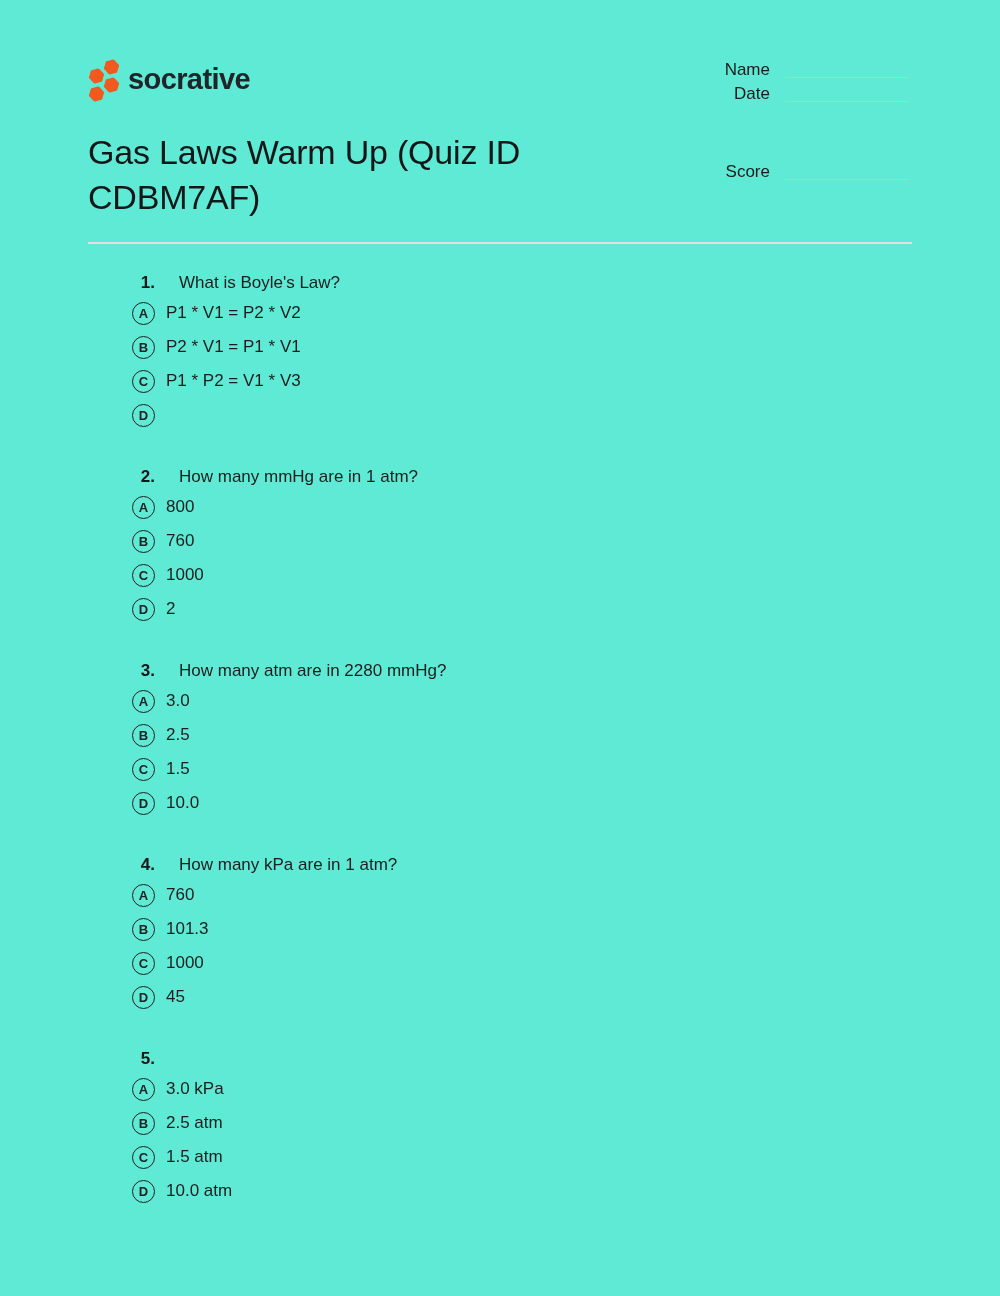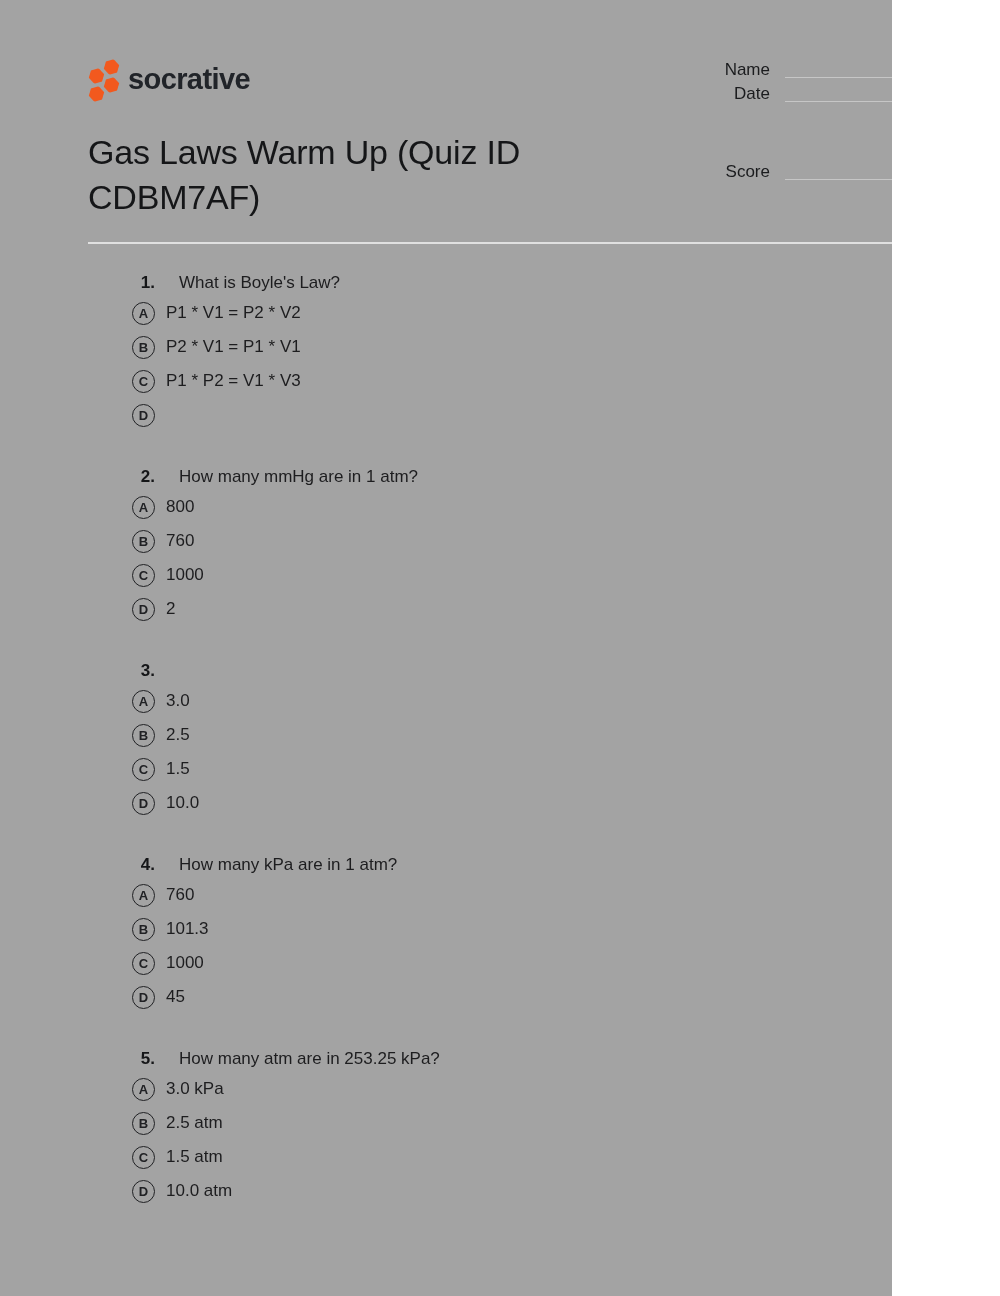--- a/index.html
+++ b/index.html
@@ -1,22 +1,22 @@
 <!DOCTYPE html>
 <html style="--brand-orange: #F2591E;"><head>
 <meta charset="utf-8">
 <style>
   :root { --brand-orange: #F2591E; --ink: #1d1d1f; --line: #c6c6c6; }
   * { box-sizing: border-box; }
   html, body { margin: 0; padding: 0; background: #ffffff; }
   .page {
     position: relative;
-    width: 892px;
+    width: 1000px;
     height: 1296px;
-    background: #a3a3a3;
+    background: #5eead4;
     font-family: "Liberation Sans", sans-serif;
     color: var(--ink);
     overflow: hidden;
   }
 
   
   .logo { position: absolute; left: 88px; top: 58px; width: 180px; height: 44px; }
   .hex-cluster { position: absolute; left: 0; top: 0; width: 40px; height: 44px; }
   .hex {
     position: absolute; width: 15px; height: 16px;
@@ -177,20 +177,21 @@
       <span>D</span>
     </div>
     <div class="option-text">2</div>
   </div>
 </div>
   </div>
 
   <div class="q-block">
     <div class="q-title">
       <div class="q-num">3.</div>
+      <div class="q-text">How many atm are in 2280 mmHg?</div>
     </div>
     <div>
   <div class="option-row">
     <div class="bubble">
       <span>A</span>
     </div>
     <div class="option-text">3.0</div>
   </div>
 
   <div class="option-row">
@@ -248,21 +249,20 @@
       <span>D</span>
     </div>
     <div class="option-text">45</div>
   </div>
 </div>
   </div>
 
   <div class="q-block">
     <div class="q-title">
       <div class="q-num">5.</div>
-      <div class="q-text">How many atm are in 253.25 kPa?</div>
     </div>
     <div>
   <div class="option-row">
     <div class="bubble">
       <span>A</span>
     </div>
     <div class="option-text">3.0 kPa</div>
   </div>
 
   <div class="option-row">

